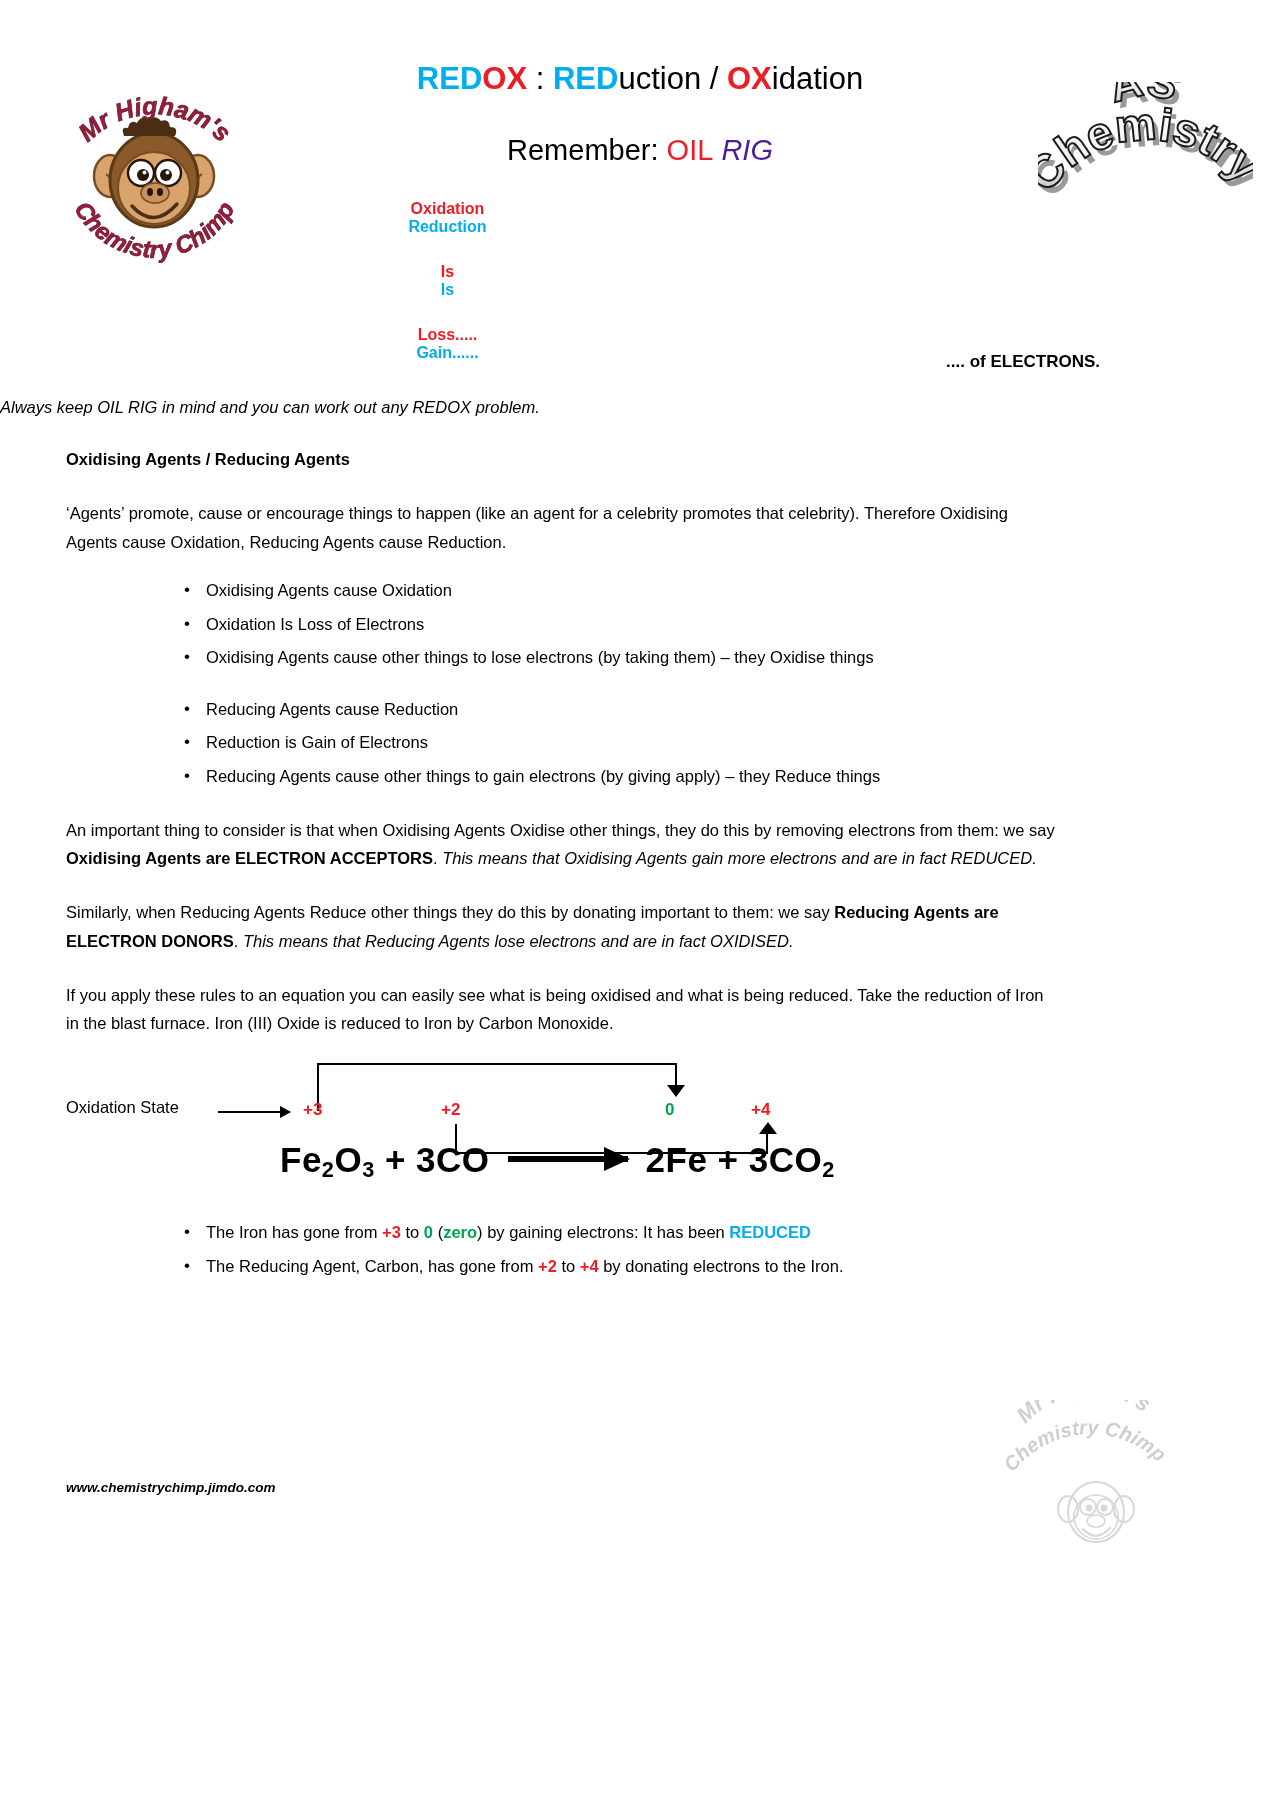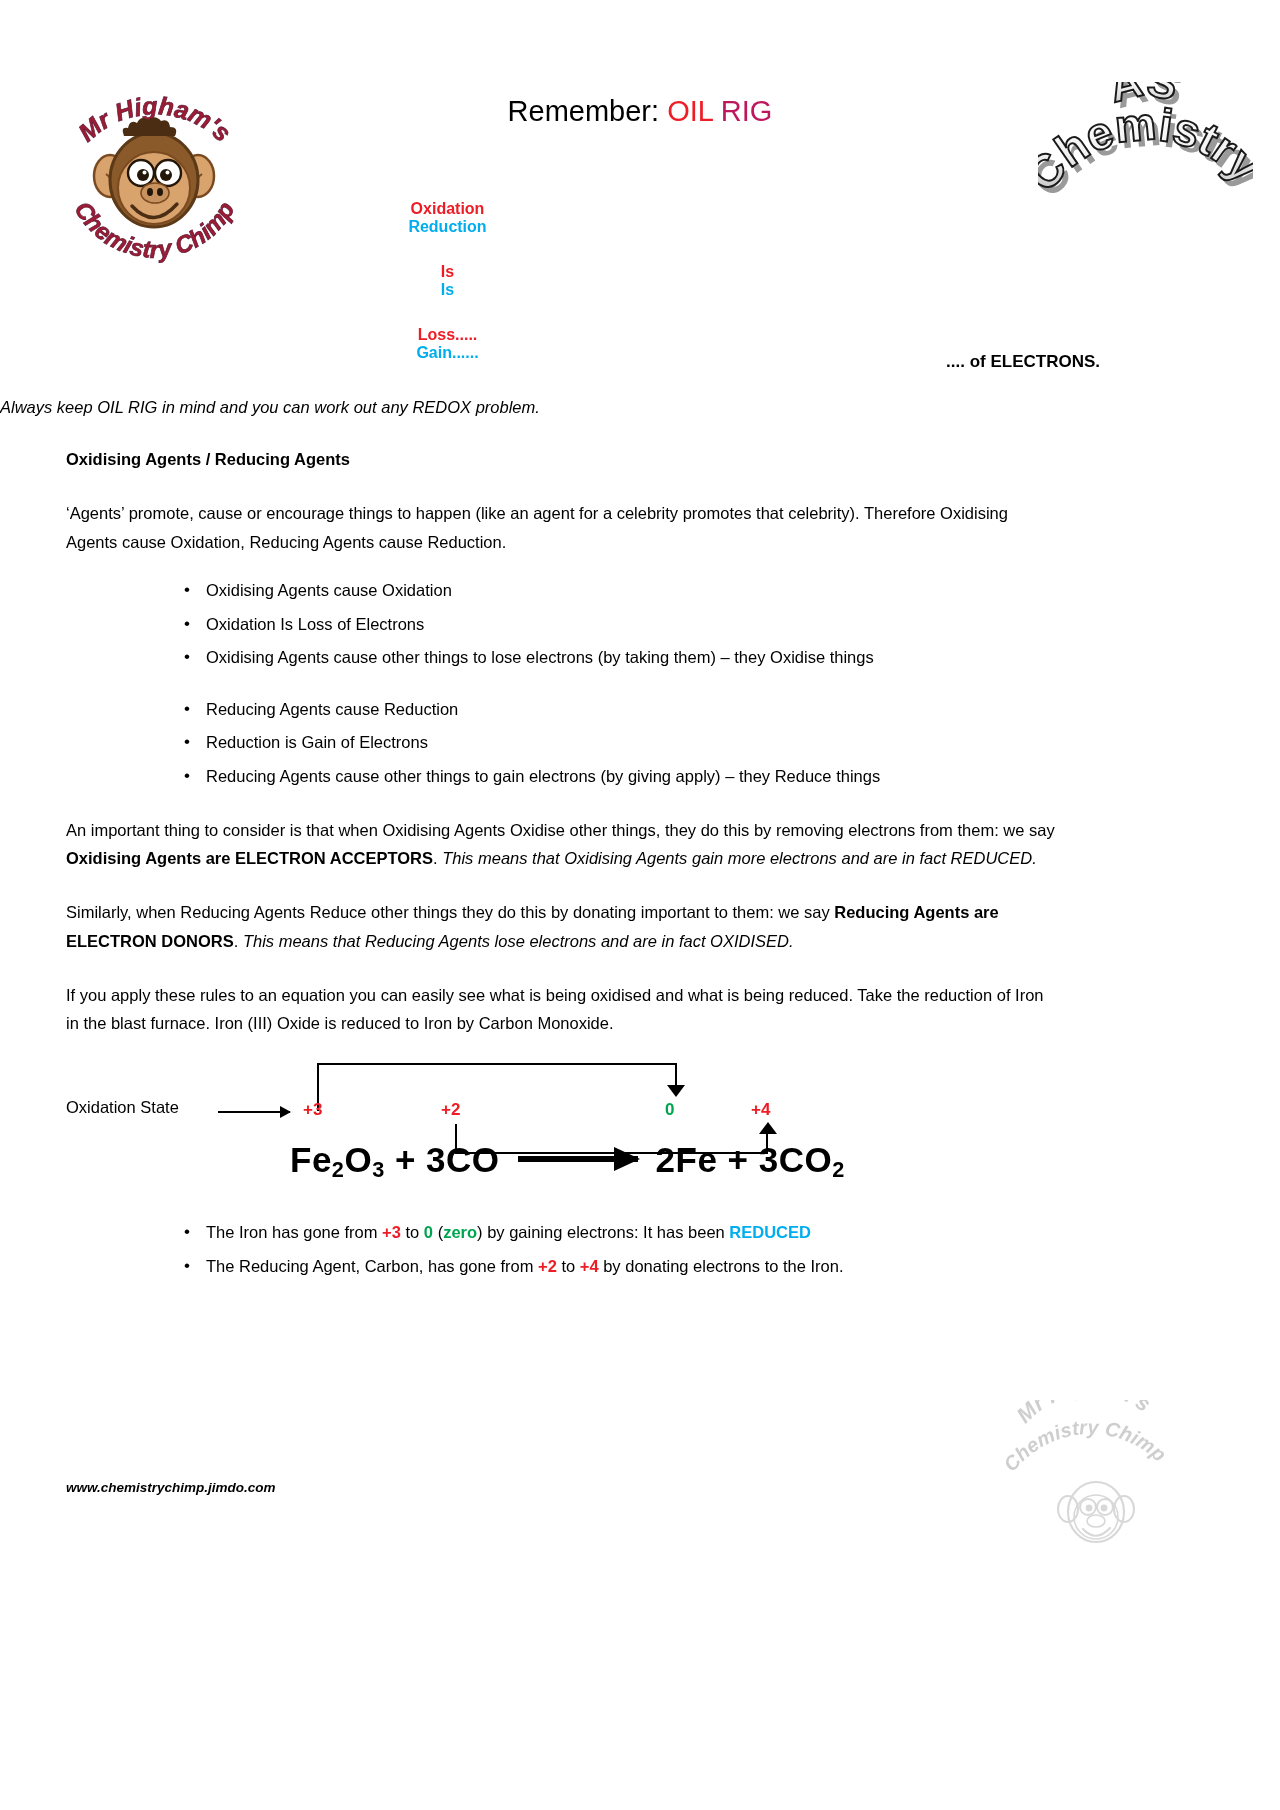--- a/index.html
+++ b/index.html
@@ -36,21 +36,21 @@
     font-size: 31px; line-height: 1.25; font-weight: normal;
     letter-spacing: 0px;
   }
   .title-main .b { color: #00aeef; font-weight: bold; }
   .title-main .r { color: #ee1c25; font-weight: bold; }
   .title-main .k { color: #000000; }
   .title-sub {
     font-size: 29px; margin-top: 35px; color: #000;
   }
   .title-sub .oil { color: #ee1c25; }
-  .title-sub .rig { color: #be185d; }
+  .title-sub .rig { color: #4c1d95; font-style: italic; }
 
   
   .acrostic {
     position: absolute; left: 340px; top: 200px; width: 600px;
   }
   .acro-row { display: flex; justify-content: center; margin-bottom: 27px; flex-direction: column; }
   .acro-cell {
     width: 215px; text-align: center;
     font-size: 16px; font-weight: bold;
   }
@@ -130,21 +130,21 @@
   .conn-bot-h  { position: absolute; left: 455px; top: 1152px; width: 313px; height: 2px; background: #000; }
   .conn-bot-v2 { position: absolute; left: 766px; top: 1134px; width: 2px; height: 20px; background: #000; }
   .conn-bot-head {
     position: absolute; left: 759px; top: 1122px;
     border-bottom: 12px solid #000;
     border-left: 9px solid transparent;
     border-right: 9px solid transparent;
   }
 
   .equation {
-    position: absolute; left: 290px; top: 1140px;
+    position: absolute; left: 280px; top: 1140px;
     font-size: 35px; font-weight: bold; white-space: nowrap;
     letter-spacing: 0.5px;
   }
   .equation sub { font-size: 0.62em; vertical-align: -0.25em; }
   .rxn-arrow {
     display: inline-block; position: relative;
     width: 120px; height: 6px; background: #000;
     vertical-align: 0.28em; margin: 0 18px;
   }
   .rxn-arrow::after {
@@ -213,20 +213,23 @@
           <circle cx="13.5" cy="-7.5" r="2" fill="#ffffff"></circle>
           <ellipse cx="1" cy="13" rx="14" ry="10" fill="#c8935e" stroke="#7a4a20" stroke-width="1.6"></ellipse>
           <ellipse cx="-4" cy="12" rx="3" ry="4" fill="#241608"></ellipse>
           <ellipse cx="6" cy="12" rx="3" ry="4" fill="#241608"></ellipse>
           <path d="M -22,26 q 22,24 45,-2" fill="none" stroke="#4a2d12" stroke-width="3.4" stroke-linecap="round"></path>
         </g>
       </svg>
     </div>
 
     <div class="title-block">
+      <div class="title-main">
+        <span class="b">RED</span><span class="r">OX</span><span class="k"> : </span><span class="b">RED</span><span class="k">uction</span><span class="k"> / </span><span class="r">OX</span><span class="k">idation</span>
+      </div>
       <div class="title-sub">
         <span>Remember: </span><span class="oil">OIL</span><span class="rig"> RIG</span>
       </div>
     </div>
 
     <div class="logo-right">
       <svg viewBox="0 0 215 165" width="215" height="165" aria-hidden="true">
         <defs>
           <linearGradient id="wgrad" x1="0" y1="0" x2="0" y2="1">
             <stop offset="0%" stop-color="#ffffff"></stop>

